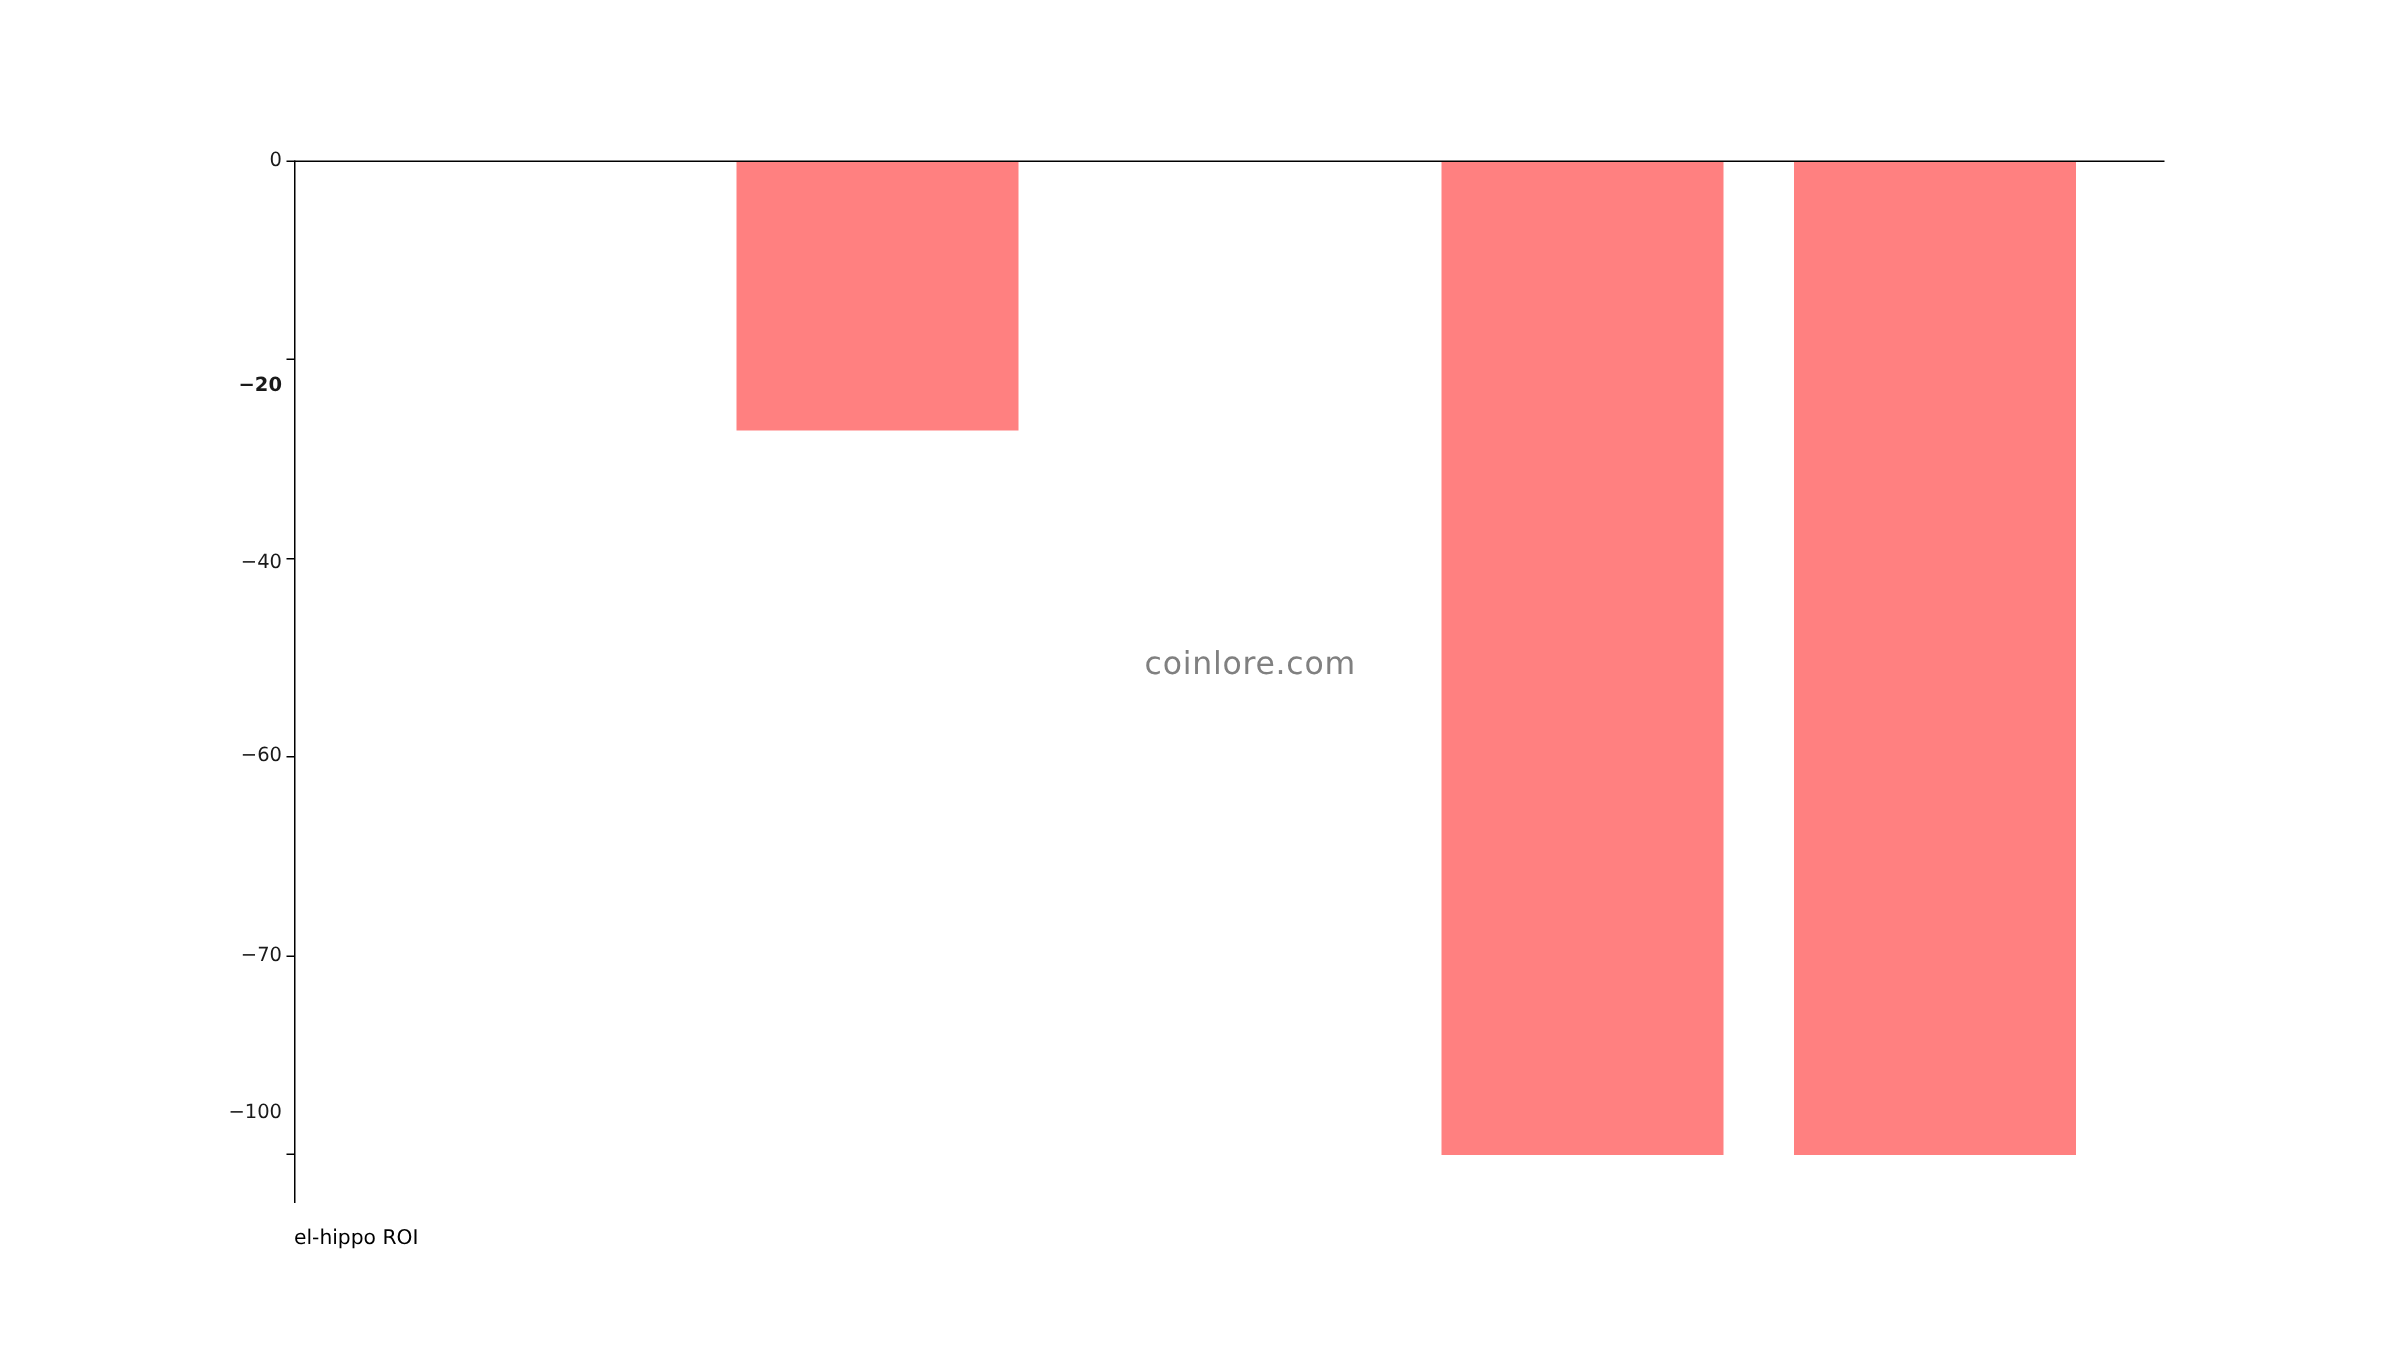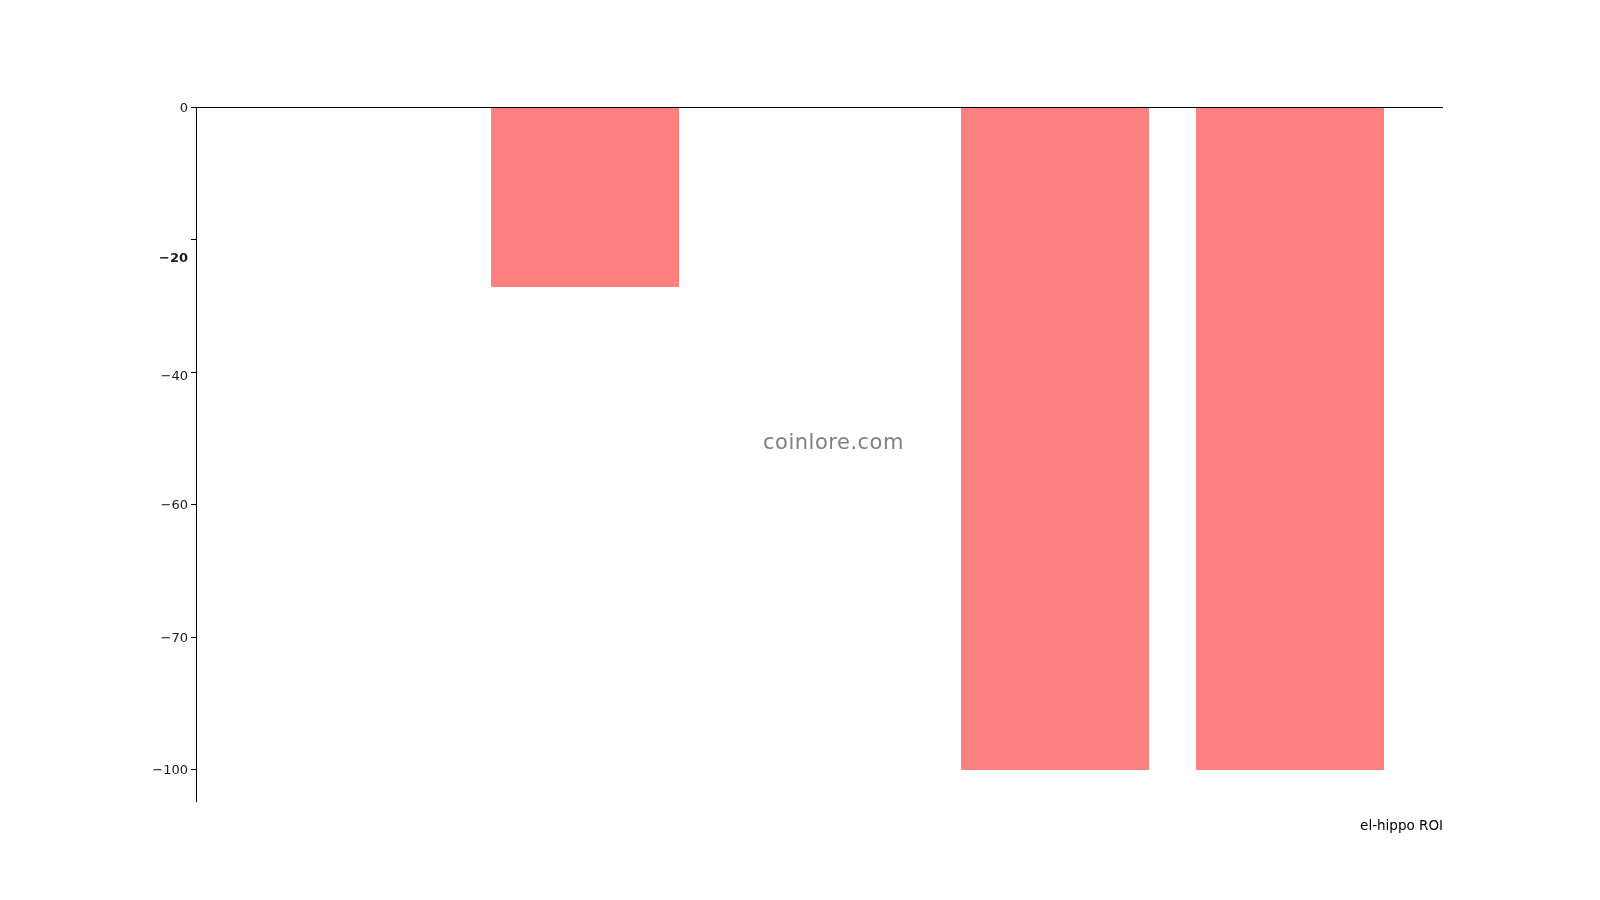--- a/index.html
+++ b/index.html
@@ -37,21 +37,21 @@
     display: flex; align-items: center; justify-content: center;
     pointer-events: none;
     margin-left: 32px;
   }
   #watermark span {
     position: relative; top: -13px; left: -18px;
     font-size: 21px; color: #808080; letter-spacing: 0.5px;
   }
   #xaxis-label {
     position: absolute; left: 196px; top: 817px; width: 1247px;
-    text-align: right; font-size: 13.5px; color: #000000;
+    text-align: left; font-size: 13.5px; color: #000000;
   }
 </style>
 </head>
 <body>
 
 <div id="canvas">
   <div id="plot-area">
     <div id="spine-top" class="spine"></div>
     <div id="spine-left" class="spine"></div>
     <div id="ticks-layer">
@@ -59,21 +59,21 @@
         <div class="ytick-label" style="top: 0px;">0</div>
         <div class="ytick-mark" style="top: 132.381px;"></div>
         <div class="ytick-label" style="top: 150px; font-weight: bold;">−20</div>
         <div class="ytick-mark" style="top: 264.762px;"></div>
         <div class="ytick-label" style="top: 268px;">−40</div>
         <div class="ytick-mark" style="top: 397.143px;"></div>
         <div class="ytick-label" style="top: 397.143px;">−60</div>
         <div class="ytick-mark" style="top: 529.524px;"></div>
         <div class="ytick-label" style="top: 529.524px;">−70</div>
         <div class="ytick-mark" style="top: 661.905px;"></div>
-        <div class="ytick-label" style="top: 662px; text-align: right;">−100</div>
+        <div class="ytick-label" style="top: 635px; text-align: right;">−100</div>
       </div>
     <div id="bars-layer">
         <div class="bar" style="left: 295px; width: 188px; height: 178.714px; background: rgb(255, 128, 128);"></div>
         <div class="bar" style="left: 765px; width: 188px; height: 661.905px; background: rgb(255, 128, 128);"></div>
         <div class="bar" style="left: 1000px; width: 188px; height: 661.905px; background: rgb(255, 128, 128);"></div>
       </div>
     <div id="watermark">
       <span>coinlore.com</span>
     </div>
   </div>

